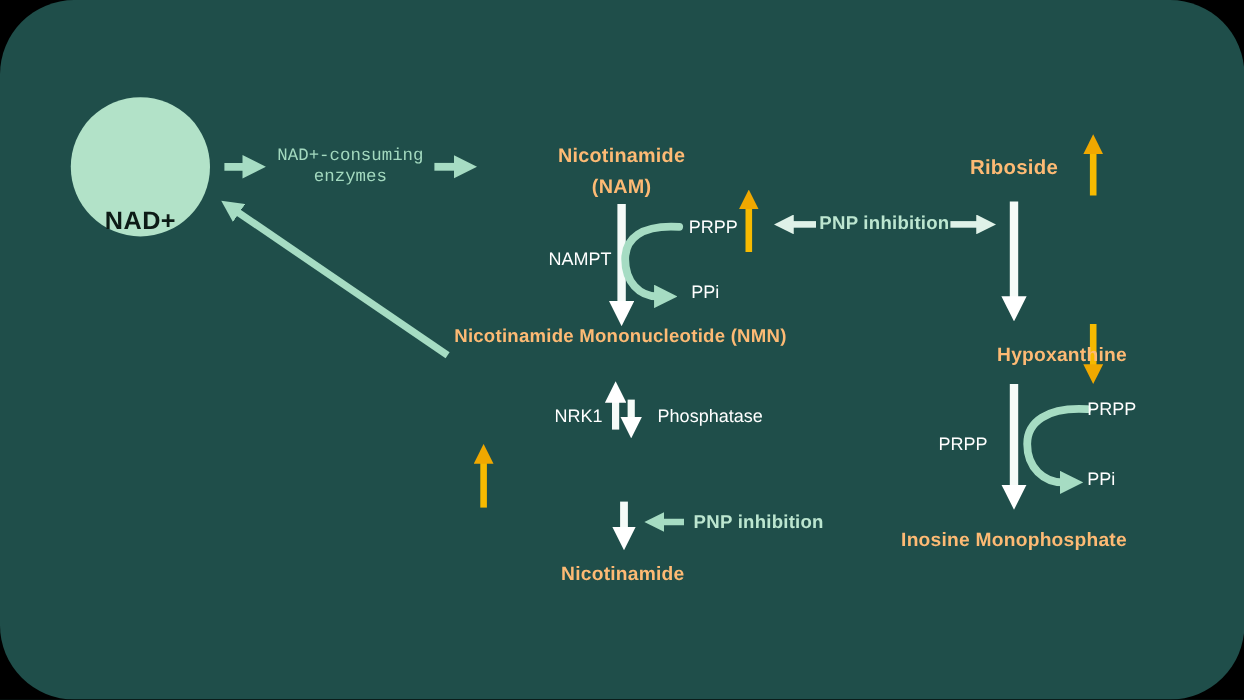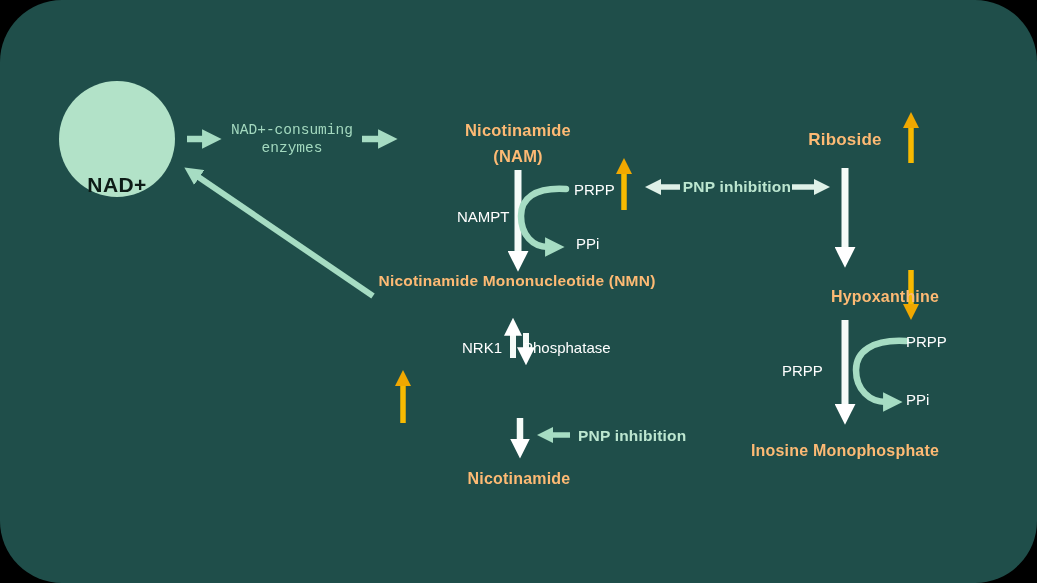--- a/index.html
+++ b/index.html
@@ -90,19 +90,19 @@
 
     <div class="lbl bold-white centered" style="left:845px;top:130px;font-size:17px;">Riboside</div>
     <div class="lbl bold-white centered" style="left:845px;top:287px;margin-left:40px;">Hypoxanthine</div>
     <div class="lbl mint" style="left:782px;top:362px;">PRPP</div>
     <div class="lbl mint" style="left:906px;top:333px;">PRPP</div>
     <div class="lbl mint" style="left:906px;top:391px;">PPi</div>
     <div class="lbl bold-white centered" style="left:845px;top:441px;">Inosine Monophosphate</div>
 
     <div class="lbl bold-white centered" style="left:517px;top:272px;font-size:15.5px;">Nicotinamide Mononucleotide (NMN)</div>
     <div class="lbl mint" style="left:462px;top:339px;">NRK1</div>
-    <div class="lbl mint" style="left:523px;top:339px;text-align:right;">Phosphatase</div>
+    <div class="lbl mint" style="left:548px;top:339px;text-align:right;">Phosphatase</div>
 
     <div class="lbl mint-bold" style="left:578px;top:427px;">PNP inhibition</div>
     <div class="lbl bold-white centered" style="left:519px;top:469px;">Nicotinamide</div>
 
   </div>
 </div>
 
 </body></html>

